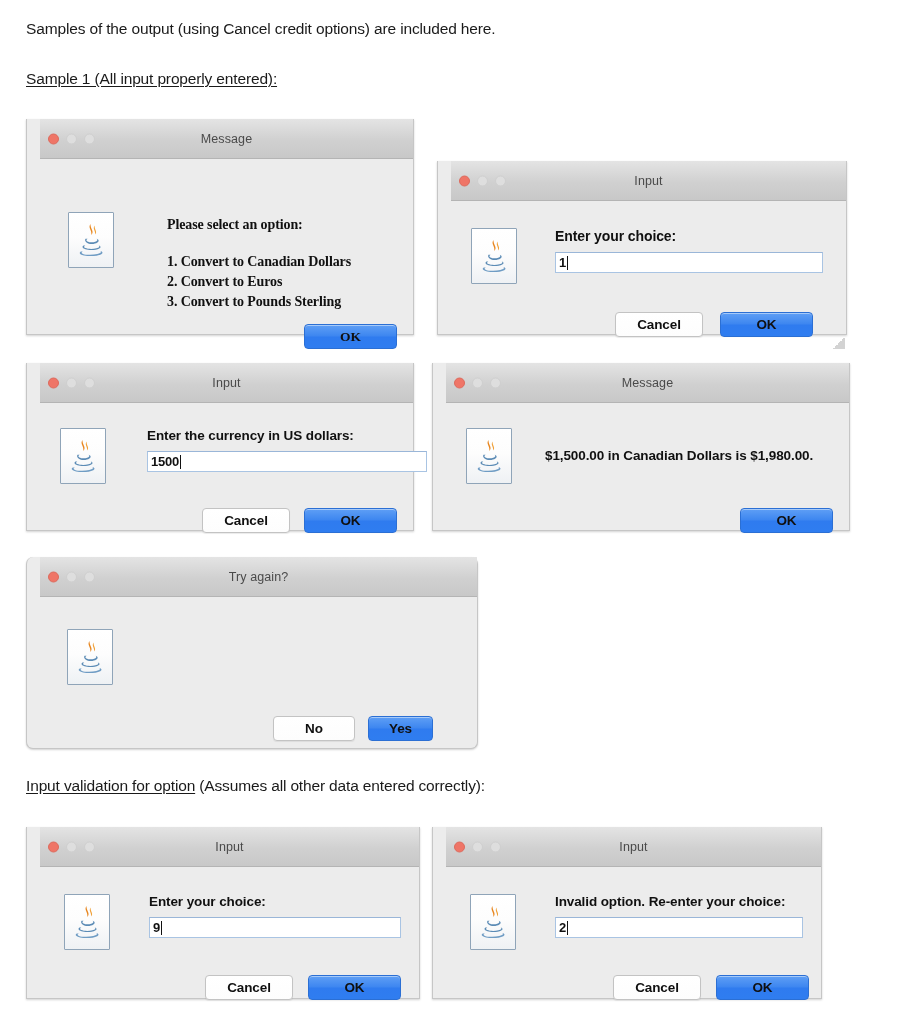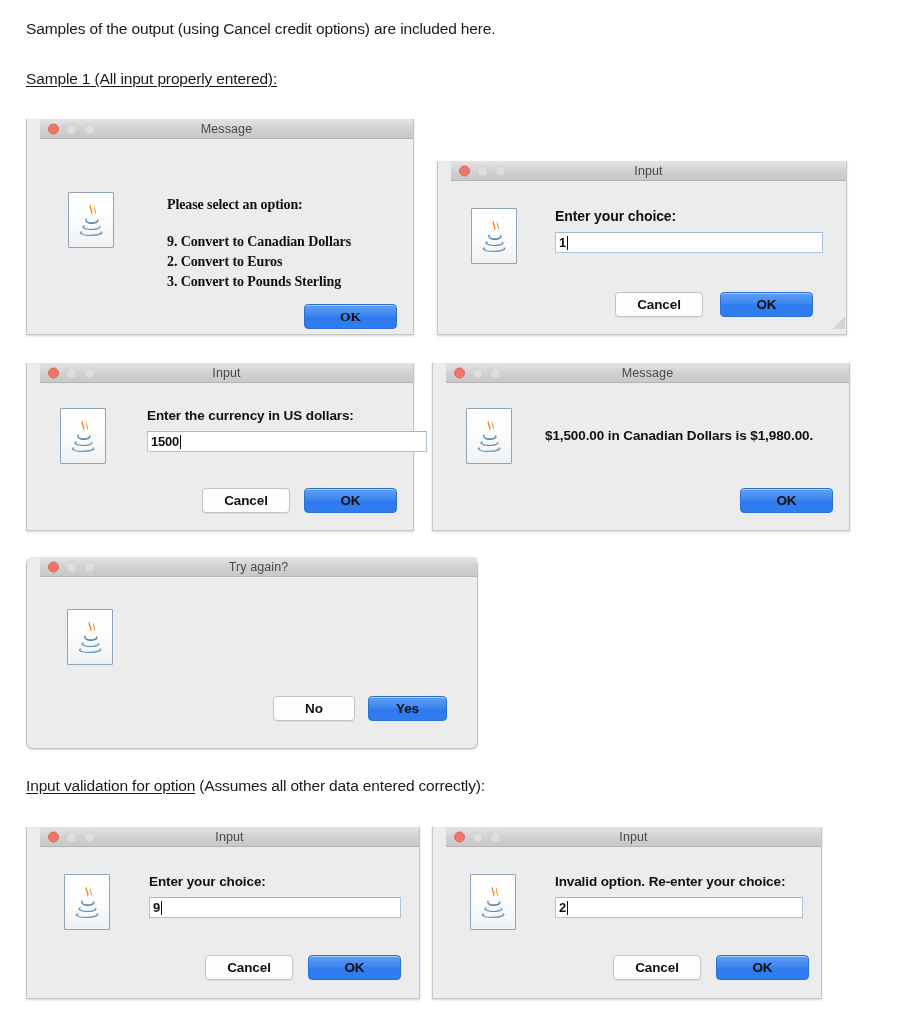--- a/index.html
+++ b/index.html
@@ -32,21 +32,21 @@
   
   .dlg {
     position: absolute;
     background: #ececec;
     border: 1px solid #c6c6c6;
     border-top: none;
     box-shadow: 0 1px 2px rgba(0,0,0,0.18);
   }
   .titlebar {
     position: relative;
-    height: 20px;
+    height: 40px;
     background: linear-gradient(to bottom, #e4e4e4 0%, #d0d0d0 55%, #c8c8c8 100%);
     border-bottom: 1px solid #b4b4b4;
     display: flex;
     align-items: center;
     justify-content: center;
     margin-left: 13px;
   }
   .title-text {
     font-size: 12.5px;
     color: #4a4a4a;
@@ -185,21 +185,21 @@
         <svg width="34" height="38" viewBox="0 0 34 38">
           <path d="M16.5 3 C13.5 7 18.5 9.5 17.2 14 C20.8 10.5 16.2 7.8 16.5 3 Z" fill="#e8861f"></path>
           <path d="M20.6 4.5 C18.2 8 22 10 21 13.6 C23.9 10.8 20.3 8.5 20.6 4.5 Z" fill="#f0a23c"></path>
           <path d="M11.5 17.8 C10.3 19.3 11.6 21.3 14.2 22.4 C16.9 23.5 21 23.3 23.4 21.6 C25.6 20.1 24.6 18.4 22.7 17.8 C24.1 19 23.1 20.1 21.2 20.8 C18.8 21.7 15.1 21.5 13.4 20.5 C11.9 19.6 12.1 18.6 13.6 17.8 Z" fill="#5b8bb5"></path>
           <path d="M9.5 24.5 C7.6 25.6 8.6 27.3 11.5 28.2 C15.3 29.4 21.9 29.2 25.3 27.4 C27.3 26.3 26.7 24.9 24.8 24.4 C26.1 25.6 25 26.6 22.5 27.3 C19 28.3 13.6 28.1 11.3 27.1 C9.6 26.3 9.7 25.3 11.3 24.5 Z" fill="#5b8bb5"></path>
           <path d="M6.8 30.6 C4.6 31.8 5.8 33.6 10.1 34.5 C15.5 35.6 23.5 35.2 27.3 33.2 C29.4 32 28.5 30.6 26.4 30.1 C27.8 31.3 26.6 32.3 23.3 33.1 C18.6 34.2 11.7 34 9 32.9 C7.2 32.1 7.2 31.3 8.9 30.6 Z" fill="#6f9cc4"></path>
         </svg>
       </div>
       <div class="msg" style="left:140px; top:58px;">Please select an option:</div>
       <div class="opt-list" style="left:140px; top:93px;">
-        <div>9. Convert to Canadian Dollars</div>
+        <div>1. Convert to Canadian Dollars</div>
         <div>2. Convert to Euros</div>
         <div>3. Convert to Pounds Sterling</div>
       </div>
       <div class="btn primary" style="left:277px; top:165px; width:93px;">OK</div>
     </div>
   </div>
 
   <div class="dlg" style="left:437px; top:161px; width:410px; height:174px;">
     <div class="titlebar">
       <div class="traffic">
@@ -296,21 +296,21 @@
       <div class="java-icon" style="left:40px; top:32px;">
         <svg width="34" height="38" viewBox="0 0 34 38">
           <path d="M16.5 3 C13.5 7 18.5 9.5 17.2 14 C20.8 10.5 16.2 7.8 16.5 3 Z" fill="#e8861f"></path>
           <path d="M20.6 4.5 C18.2 8 22 10 21 13.6 C23.9 10.8 20.3 8.5 20.6 4.5 Z" fill="#f0a23c"></path>
           <path d="M11.5 17.8 C10.3 19.3 11.6 21.3 14.2 22.4 C16.9 23.5 21 23.3 23.4 21.6 C25.6 20.1 24.6 18.4 22.7 17.8 C24.1 19 23.1 20.1 21.2 20.8 C18.8 21.7 15.1 21.5 13.4 20.5 C11.9 19.6 12.1 18.6 13.6 17.8 Z" fill="#5b8bb5"></path>
           <path d="M9.5 24.5 C7.6 25.6 8.6 27.3 11.5 28.2 C15.3 29.4 21.9 29.2 25.3 27.4 C27.3 26.3 26.7 24.9 24.8 24.4 C26.1 25.6 25 26.6 22.5 27.3 C19 28.3 13.6 28.1 11.3 27.1 C9.6 26.3 9.7 25.3 11.3 24.5 Z" fill="#5b8bb5"></path>
           <path d="M6.8 30.6 C4.6 31.8 5.8 33.6 10.1 34.5 C15.5 35.6 23.5 35.2 27.3 33.2 C29.4 32 28.5 30.6 26.4 30.1 C27.8 31.3 26.6 32.3 23.3 33.1 C18.6 34.2 11.7 34 9 32.9 C7.2 32.1 7.2 31.3 8.9 30.6 Z" fill="#6f9cc4"></path>
         </svg>
       </div>
       <div class="btn secondary" style="left:246px; top:119px; width:82px;">No</div>
-      <div class="btn primary" style="left:341px; top:119px; width:79px;">Yes</div>
+      <div class="btn primary" style="left:341px; top:119px; width:65px;">Yes</div>
     </div>
   </div>
 
   <div class="dlg" style="left:26px; top:827px; width:394px; height:172px;">
     <div class="titlebar">
       <div class="traffic">
         <span class="light red"></span>
         <span class="light yellow"></span>
         <span class="light green"></span>
       </div>

